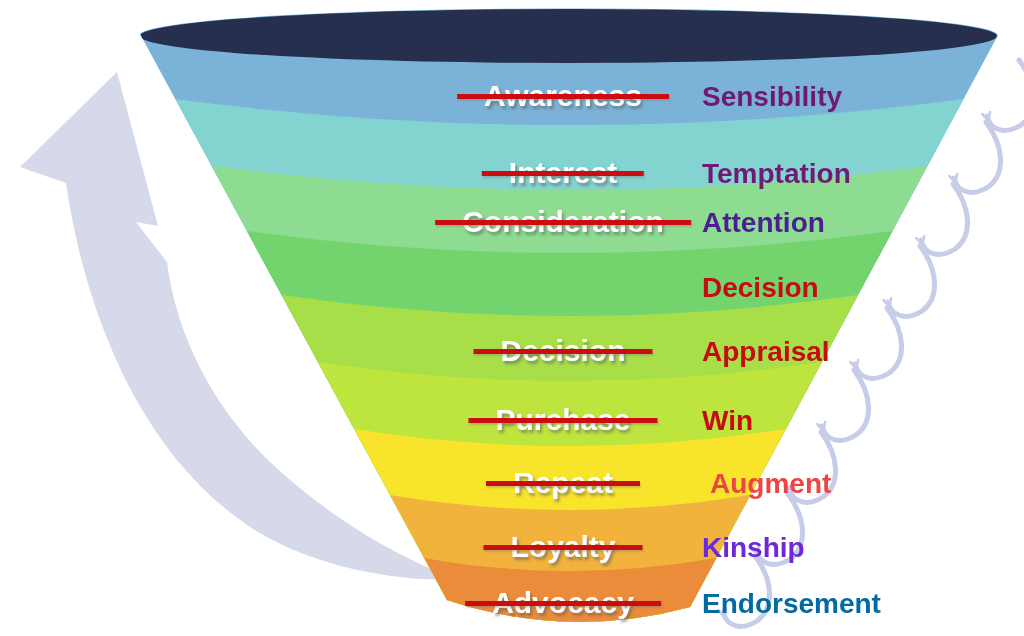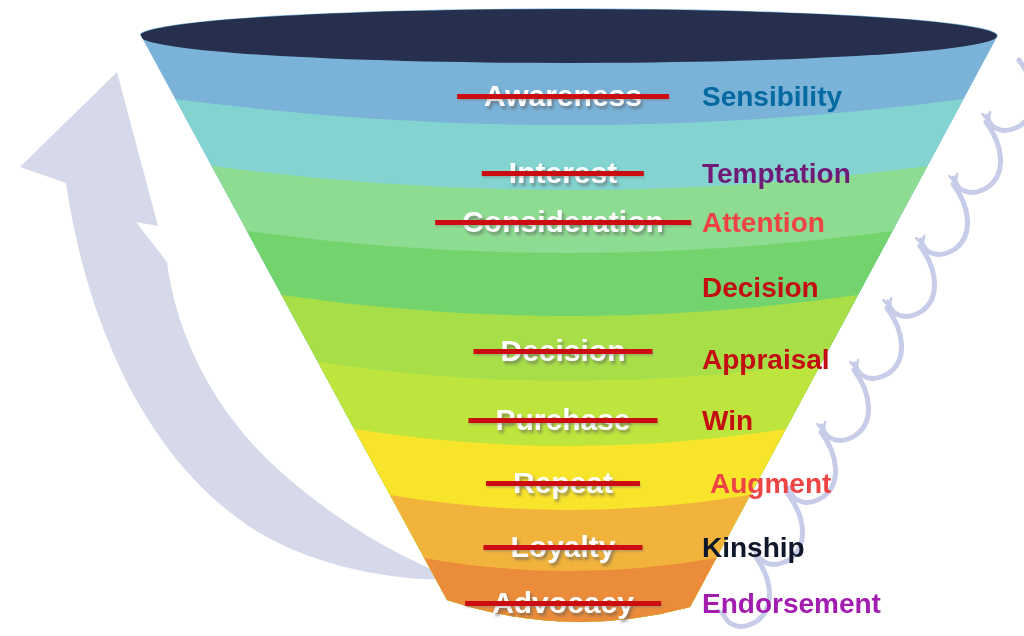--- a/index.html
+++ b/index.html
@@ -92,56 +92,56 @@
         </g>
         <g transform="translate(711,564)">
           <path d="M 44,-8 C 62,16 64,44 46,57 C 32,66 16,64 12,48" fill="none" stroke="#c7cde8" stroke-width="5" stroke-linecap="round" marker-end="url(#loopHead)"></path>
         </g>
       </g>
   </svg>
 
   <div id="rows">
     <div class="row" style="top: 79px;">
       <span class="old-label">Awareness</span>
-      <span class="new-label" style="color: #0369a1;">Sensibility</span>
+      <span class="new-label" style="color: #701a75;">Sensibility</span>
     </div>
 
     <div class="row" style="top: 156px;">
       <span class="old-label">Interest</span>
       <span class="new-label" style="color: #701a75;">Temptation</span>
     </div>
 
     <div class="row" style="top: 205px;">
       <span class="old-label">Consideration</span>
-      <span class="new-label" style="color: #ef4444;">Attention</span>
+      <span class="new-label" style="color: #4c1d95;">Attention</span>
     </div>
 
     <div class="row" style="top: 270px;">
       <span class="new-label" style="color: rgb(196, 13, 18);">Decision</span>
     </div>
 
     <div class="row" style="top: 334px;">
       <span class="old-label">Decision</span>
-      <span class="new-label" style="color: rgb(196, 13, 18); margin-top: 8px;">Appraisal</span>
+      <span class="new-label" style="color: rgb(196, 13, 18);">Appraisal</span>
     </div>
 
     <div class="row" style="top: 403px;">
       <span class="old-label">Purchase</span>
       <span class="new-label" style="color: rgb(196, 13, 18);">Win</span>
     </div>
 
     <div class="row" style="top: 466px;">
       <span class="old-label">Repeat</span>
       <span class="new-label" style="color: #ef4444; margin-left: 8px;">Augment</span>
     </div>
 
     <div class="row" style="top: 530px;">
       <span class="old-label">Loyalty</span>
-      <span class="new-label" style="color: #0f172a;">Kinship</span>
+      <span class="new-label" style="color: #6d28d9;">Kinship</span>
     </div>
 
     <div class="row" style="top: 586px;">
       <span class="old-label">Advocacy</span>
-      <span class="new-label" style="color: #a21caf;">Endorsement</span>
+      <span class="new-label" style="color: #0369a1;">Endorsement</span>
     </div>
   </div>
 
 </div>
 
 </body></html>

